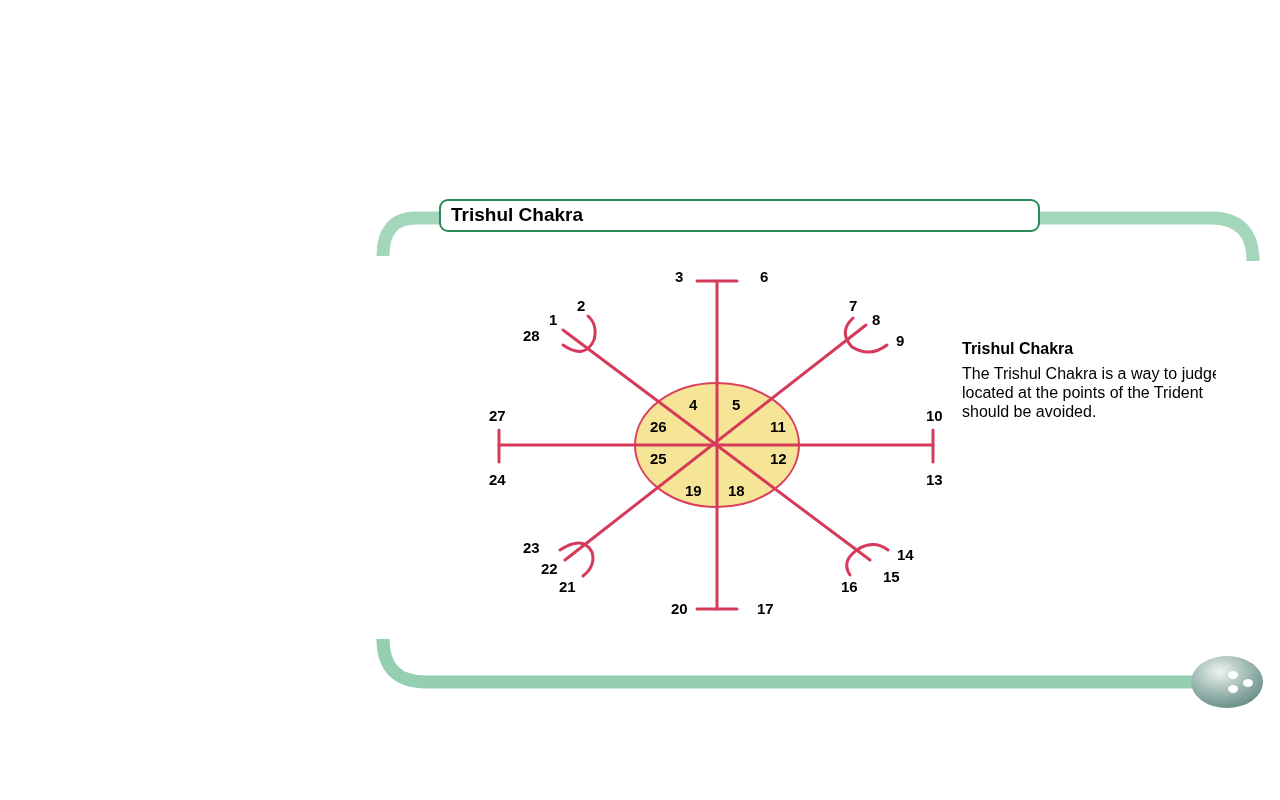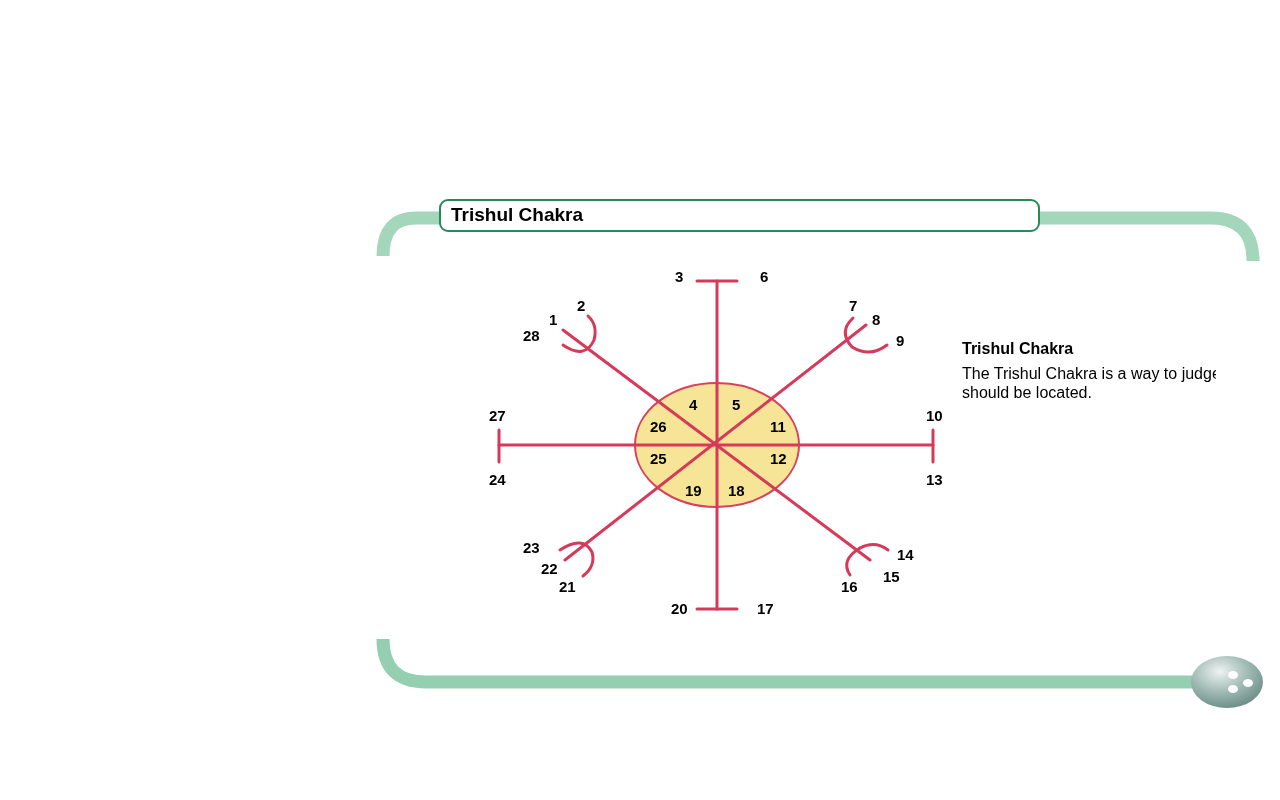--- a/index.html
+++ b/index.html
@@ -98,21 +98,22 @@
       <text class="label" x="770" y="464">12</text>
       <text class="label" x="685" y="496">19</text>
       <text class="label" x="728" y="496">18</text>
     </g>
   </svg>
 </div>
 
 <div class="info">
   <div class="info-title">Trishul Chakra</div>
   <div class="info-line">The Trishul Chakra is a way to judge</div>
-  <div class="info-line">should be located.</div>
+  <div class="info-line">located at the points of the Trident</div>
+  <div class="info-line">should be avoided.</div>
 </div>
 
 <div class="knob">
   <svg width="74" height="56" viewBox="0 0 74 56">
     <defs>
       <radialGradient id="orb" cx="0.4" cy="0.3" r="0.8">
         <stop offset="0" stop-color="#eef3f2"></stop>
         <stop offset="0.5" stop-color="#9fb9b3"></stop>
         <stop offset="1" stop-color="#5f847c"></stop>
       </radialGradient>

